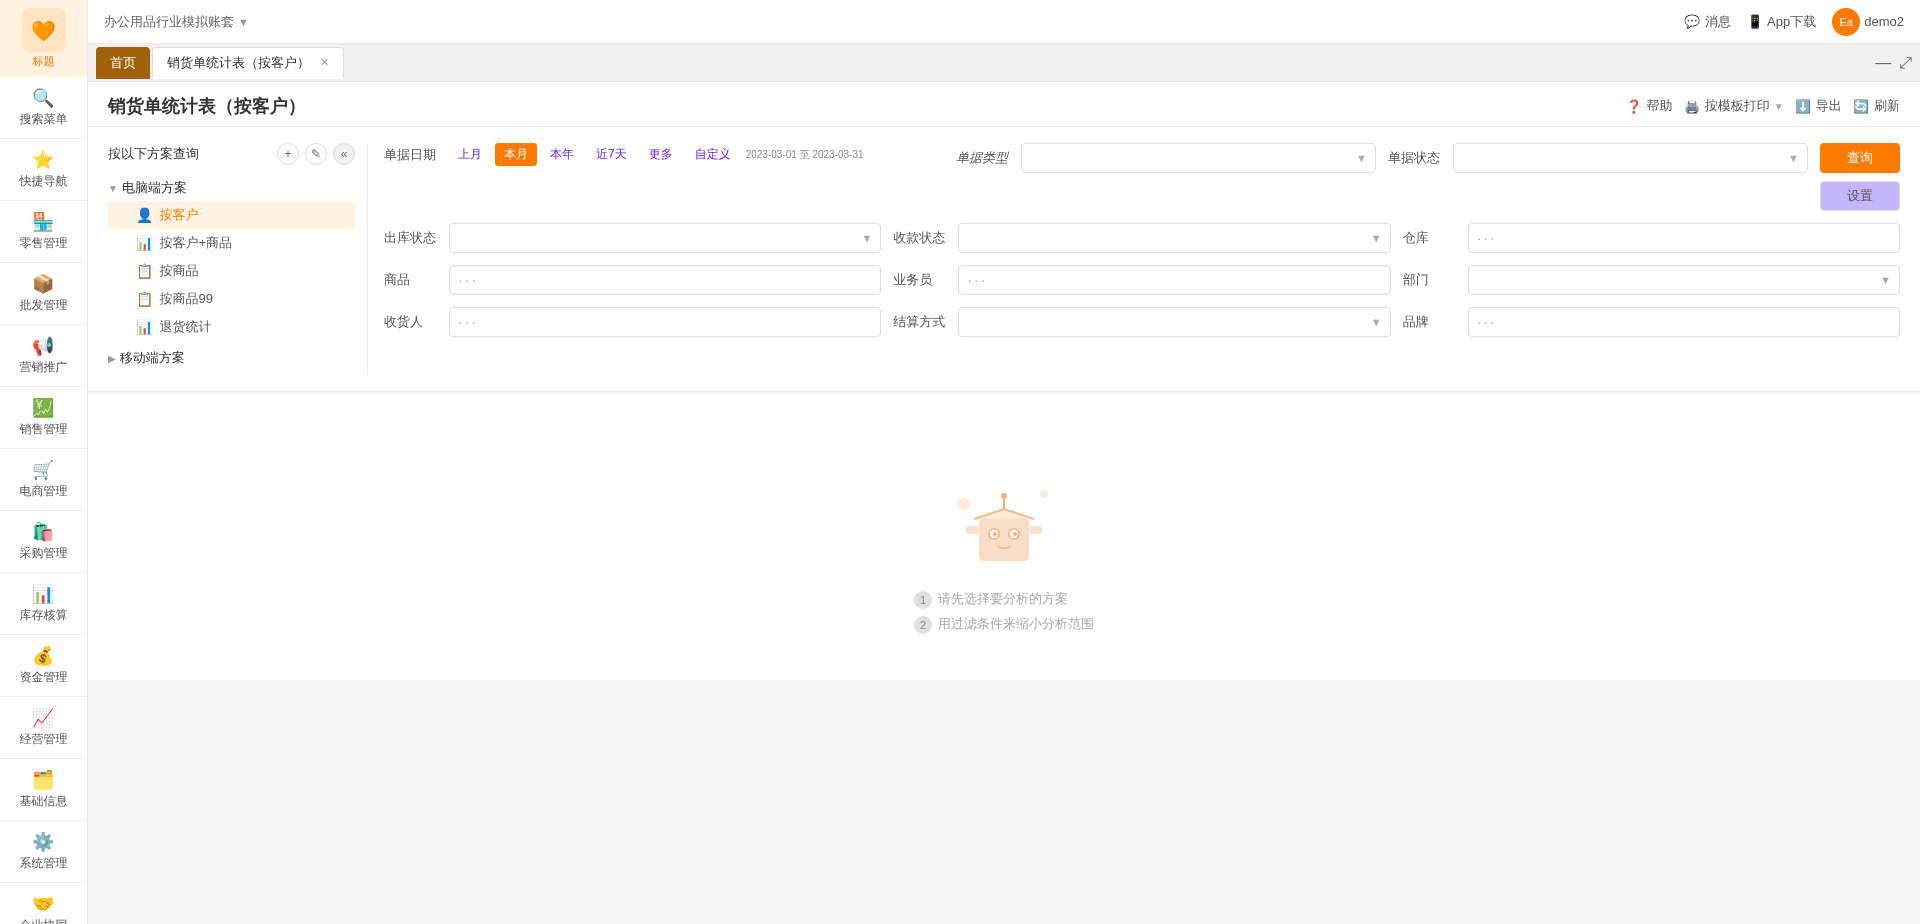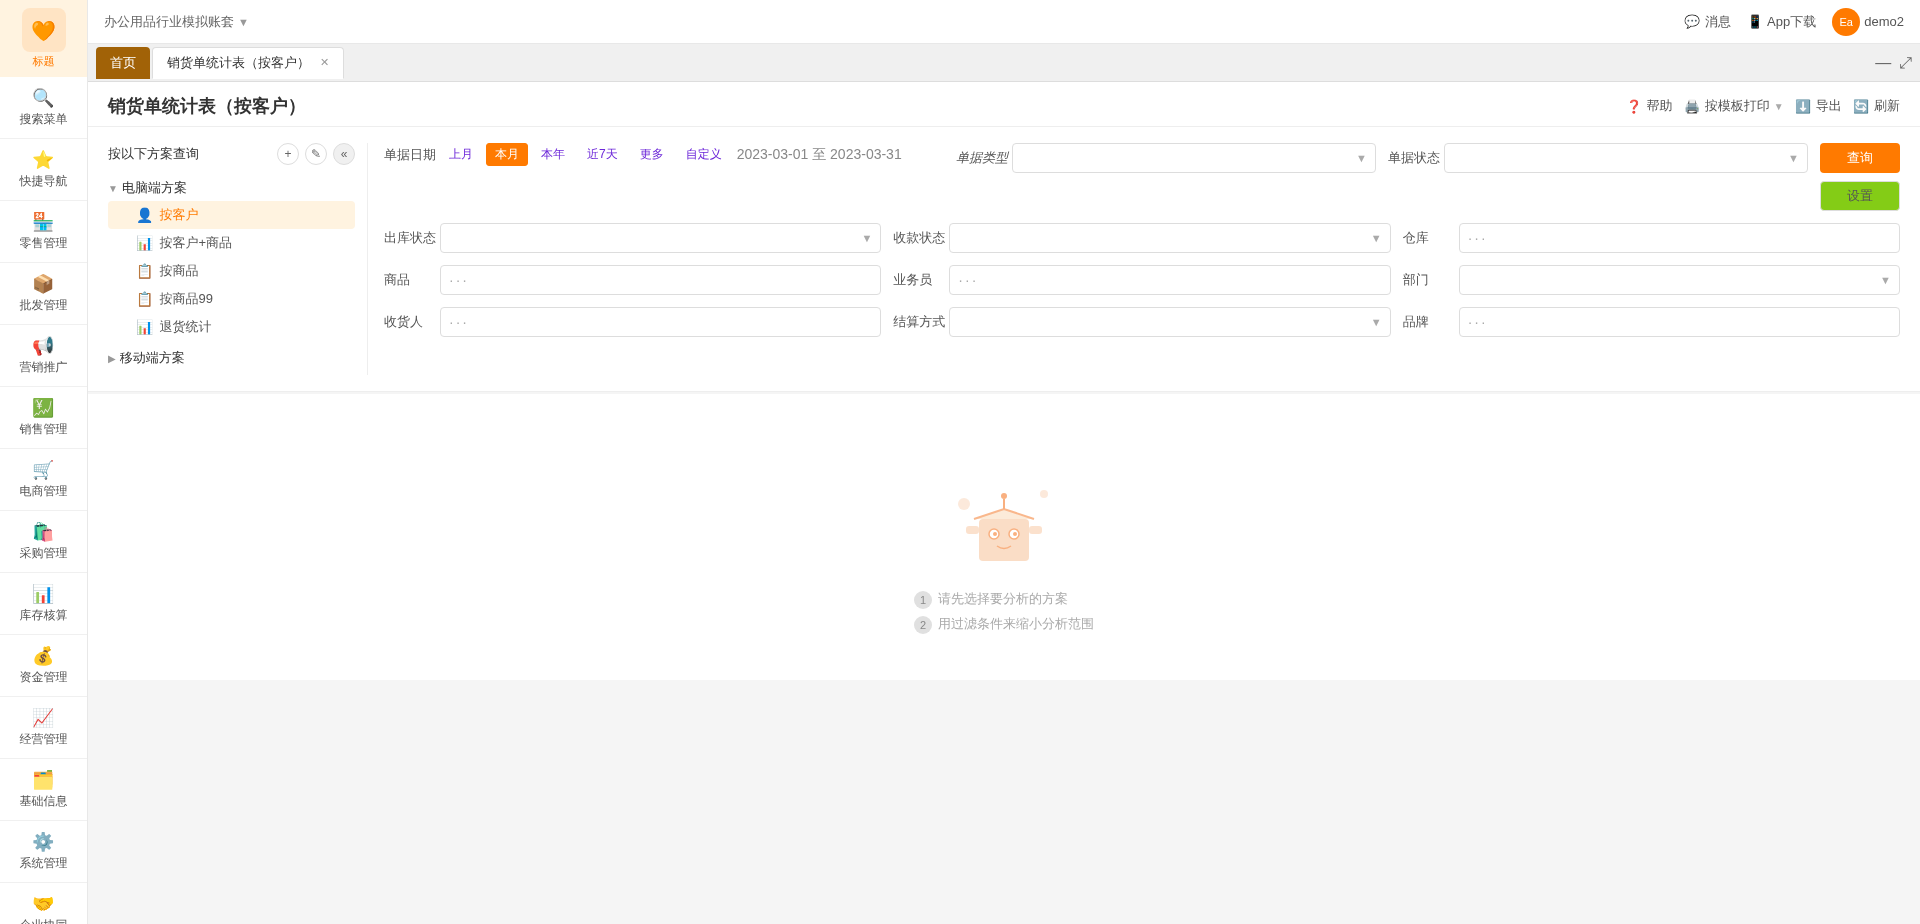--- a/index.html
+++ b/index.html
@@ -52,35 +52,35 @@
     .scheme-tree { margin-top: 4px; }
     .scheme-group { margin-bottom: 4px; }
     .scheme-group-title { display: flex; align-items: center; gap: 4px; font-size: 13px; color: #333; cursor: pointer; padding: 4px 0; }
     .scheme-group-title .arrow { color: #999; font-size: 10px; }
     .scheme-item { padding: 5px 8px 5px 28px; cursor: pointer; font-size: 13px; color: #555; display: flex; align-items: center; gap: 6px; border-radius: 4px; }
     .scheme-item.active { background: #fff3e0; color: #ff7a00; }
     .scheme-item .item-icon { font-size: 14px; color: #888; }
     .scheme-item.active .item-icon { color: #ff7a00; }
     .filter-right { flex: 1; padding-left: 16px; }
     .filter-row { display: flex; align-items: center; gap: 12px; margin-bottom: 12px; }
-    .filter-field { display: flex; align-items: center; gap: 0; flex: 1; min-width: 0; justify-content: center; }
+    .filter-field { display: flex; align-items: center; gap: 9px; flex: 1; min-width: 0; justify-content: center; }
     .filter-label { color: #555; font-size: 13px; white-space: nowrap; min-width: 56px; }
     .filter-input { flex: 1; height: 30px; border: 1px solid #ddd; border-radius: 4px; padding: 0 8px; font-size: 13px; color: #333; background: #fff; display: flex; align-items: center; justify-content: space-between; cursor: pointer; }
     .filter-input .placeholder { color: #bbb; }
     .filter-input .chevron { color: #aaa; font-size: 11px; }
     .filter-input .dots { color: #aaa; font-size: 14px; letter-spacing: 2px; }
     .date-selector { flex: 1; display: flex; align-items: center; gap: 6px; }
     .date-tabs { display: flex; gap: 4px; }
     .date-tab { padding: 2px 8px; border-radius: 3px; font-size: 12px; cursor: pointer; color: #6d28d9; border: 1px solid transparent; }
     .date-tab.active { background: #ff7a00; color: #fff; border-color: #ff7a00; }
-    .date-range { font-size: 14px; color: #888; white-space: nowrap; }
+    .date-range { font-size: 10px; color: #888; white-space: nowrap; }
 
     
     .btn-query { background: #ff7a00; color: #fff; border: none; border-radius: 4px; padding: 6px 12px; font-size: 13px; cursor: pointer; width: 80px; }
-    .btn-settings { background: #84cc16; color: #555; border: 1px solid #ddd; border-radius: 4px; padding: 5px 14px; font-size: 13px; cursor: pointer; margin-top: 4px; width: 80px; }
+    .btn-settings { background: #c4b5fd; color: #555; border: 1px solid #ddd; border-radius: 4px; padding: 5px 14px; font-size: 13px; cursor: pointer; margin-top: 4px; width: 80px; }
     .action-btns { display: flex; flex-direction: column; gap: 4px; align-items: flex-end; }
 
     
     .collapse-row { text-align: center; padding: 8px 0; background: #fff; border-top: 1px solid #eee; cursor: pointer; }
     .collapse-btn { display: inline-flex; align-items: center; gap: 4px; color: #666; font-size: 13px; background: #f5f5f5; border: 1px solid #e0e0e0; border-radius: 12px; padding: 3px 14px; cursor: pointer; }
 
     
     .empty-state { display: flex; flex-direction: column; align-items: center; justify-content: center; padding: 80px 0 40px 0; background: #fff; margin-top: 2px; }
     .empty-img { width: 120px; height: 100px; }
     .empty-tips { margin-top: 16px; }

